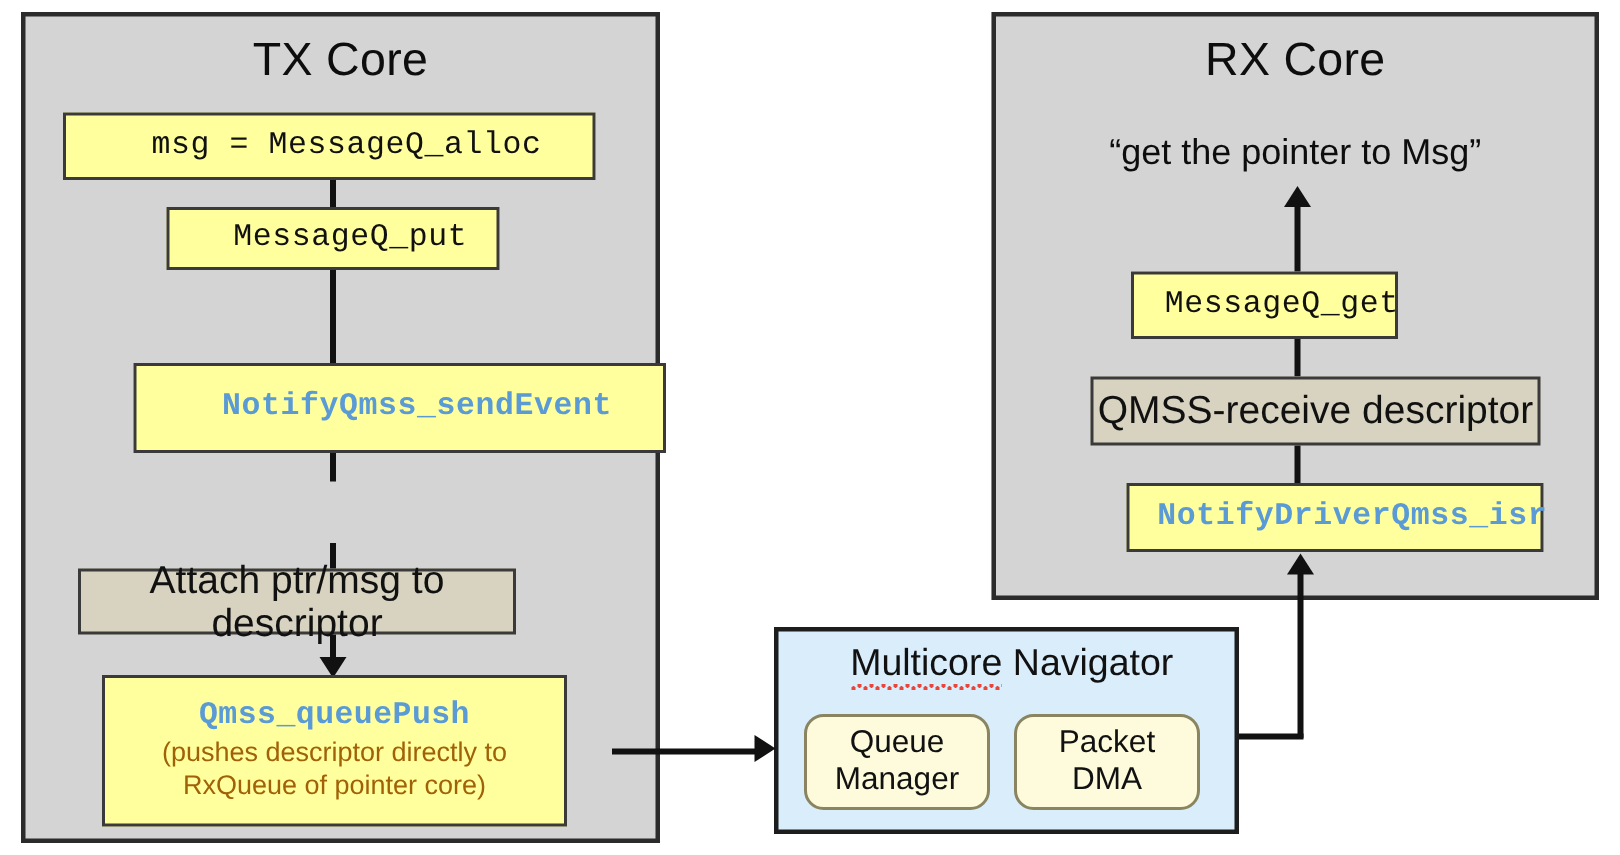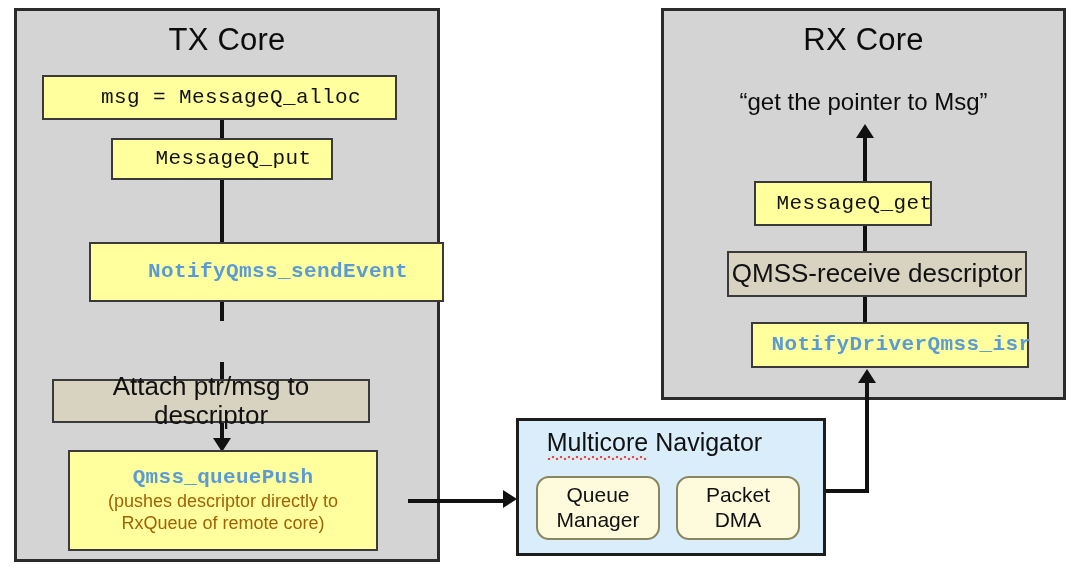--- a/index.html
+++ b/index.html
@@ -89,28 +89,28 @@
 
   <div class="fbox yellow" style="left:111px;top:138px;width:222px;height:42px;">
     <span class="mono">MessageQ_put</span>
   </div>
 
   <div class="fbox yellow" style="left:42px;top:242px;width:355px;height:60px;margin-left:47px;">
     <span class="mono blue">NotifyQmss_sendEvent</span>
   </div>
 
 
-  <div class="fbox tan" style="left:52px;top:379px;width:318px;height:44px;">
+  <div class="fbox tan" style="left:52px;top:379px;width:292px;height:44px;">
     <span class="sans">Attach ptr/msg to descriptor</span>
   </div>
 
   <div class="fbox yellow notebox" style="left:68px;top:450px;width:310px;height:101px;">
     <div class="api">Qmss_queuePush</div>
     <div class="sub">(pushes descriptor directly to</div>
-    <div class="sub">RxQueue of remote core)</div>
+    <div class="sub">RxQueue of pointer core)</div>
   </div>
 
   <div class="core-panel" style="left:661px;top:8px;width:405px;height:392px;"></div>
 
   <div class="core-title" style="left:661px;width:405px;top:22px;">RX Core</div>
 
   <div class="caption" style="left:661px;width:405px;top:88px;">“get the pointer to Msg”</div>
 
   <div class="vline" style="left:863px;top:136px;height:46px;"></div>
   <div class="arrow-up" style="left:856px;top:124px;"></div>
@@ -126,21 +126,21 @@
   <div class="fbox tan" style="left:727px;top:251px;width:300px;height:46px;">
     <span class="sans">QMSS-receive descriptor</span>
   </div>
 
   <div class="fbox yellow" style="left:711px;top:322px;width:278px;height:46px;margin-left:40px;">
     <span class="mono blue">NotifyDriverQmss_isr</span>
   </div>
 
   <div class="nav-panel" style="left:516px;top:418px;width:310px;height:138px;"></div>
 
-  <div class="nav-title" style="left:516px;width:277px;top:428px;">
+  <div class="nav-title" style="left:536px;width:277px;top:428px;">
     <span class="squig">Multicore</span><span style="margin-left:7px;">Navigator</span>
   </div>
 
   <div class="nav-sub" style="left:536px;top:476px;width:124px;height:64px;">
     <span>Queue</span>
     <span>Manager</span>
   </div>
 
   <div class="nav-sub" style="left:676px;top:476px;width:124px;height:64px;">
     <span>Packet</span>

